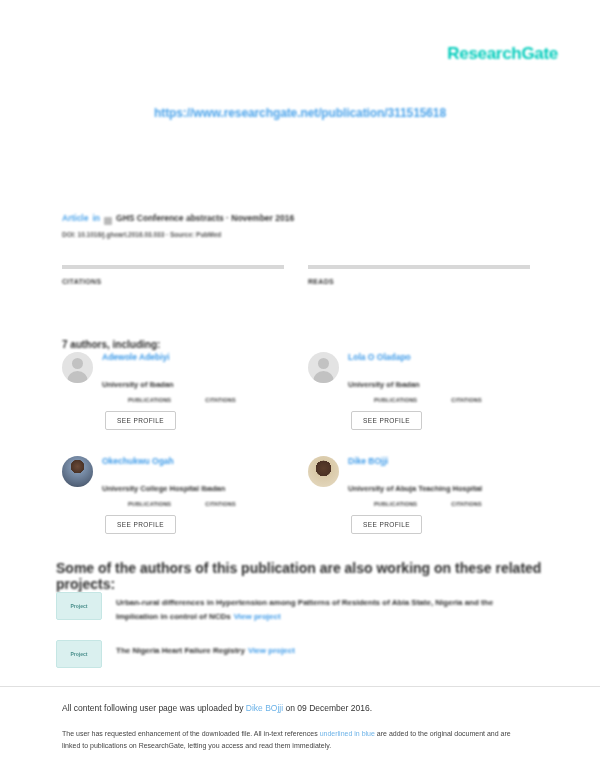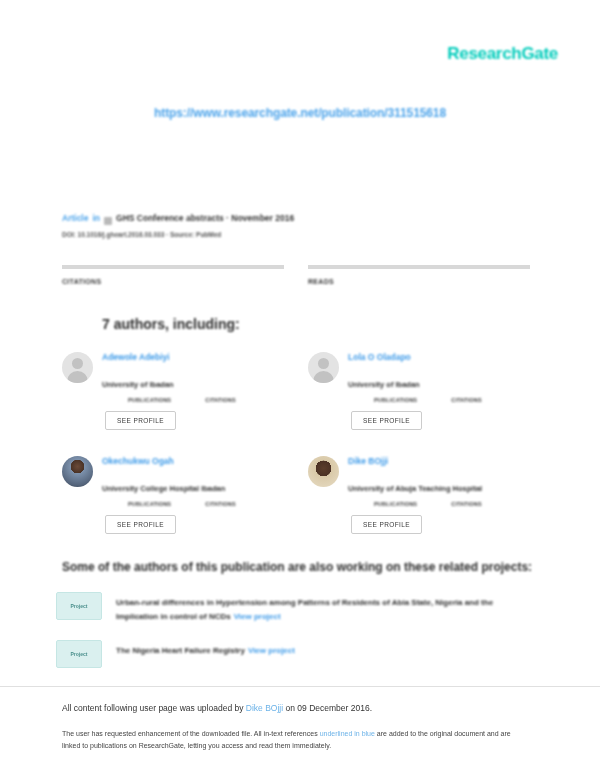--- a/index.html
+++ b/index.html
@@ -124,26 +124,25 @@
     margin-top: 9px;
     font-size: 7px;
     font-weight: bold;
     letter-spacing: 0.3px;
     color: #3a3a3a;
   }
 
   
   .authors-title {
     position: absolute;
-    top: 316px;
-    left: 62px;
-    font-size: 14px;
+    top: 339px;
+    left: 62px;
+    font-size: 10px;
     font-weight: bold;
     color: #2d2d2d;
-    margin-left: 40px;
   }
   .authors-grid {
     position: absolute;
     top: 352px;
     left: 62px;
     width: 470px;
     display: flex;
     flex-wrap: wrap;
     column-gap: 24px;
     row-gap: 26px;
@@ -225,22 +224,22 @@
     font-size: 6.5px;
     letter-spacing: 0.4px;
     color: #3a3a3a;
     background: #ffffff;
   }
 
   
   .projects-title {
     position: absolute;
     top: 560px;
-    left: 62px;
-    font-size: 12px;
+    left: 56px;
+    font-size: 14px;
     font-weight: bold;
     color: #2d2d2d;
   }
   .projects-list {
     position: absolute;
     top: 592px;
     left: 56px;
     width: 480px;
   }
   .project-row {

